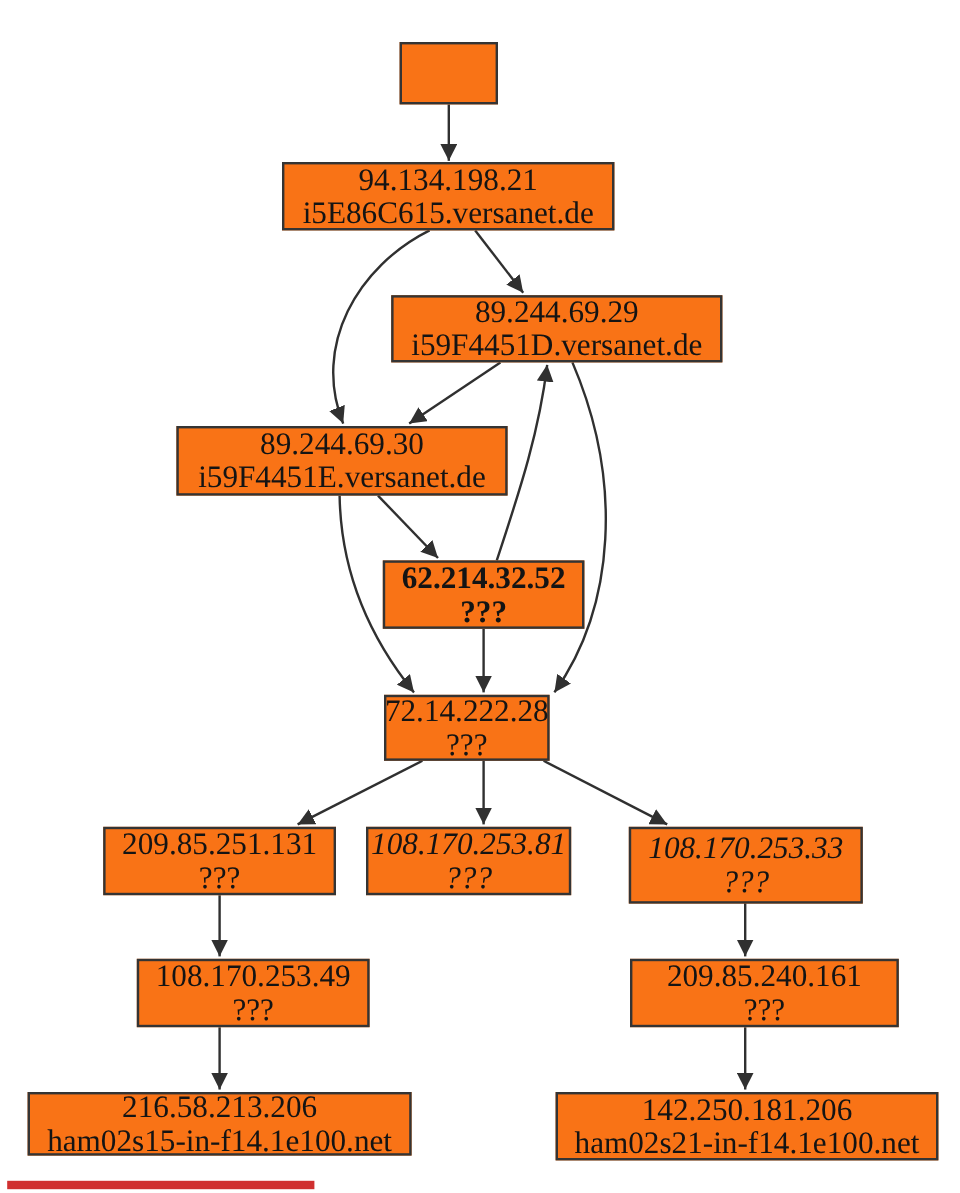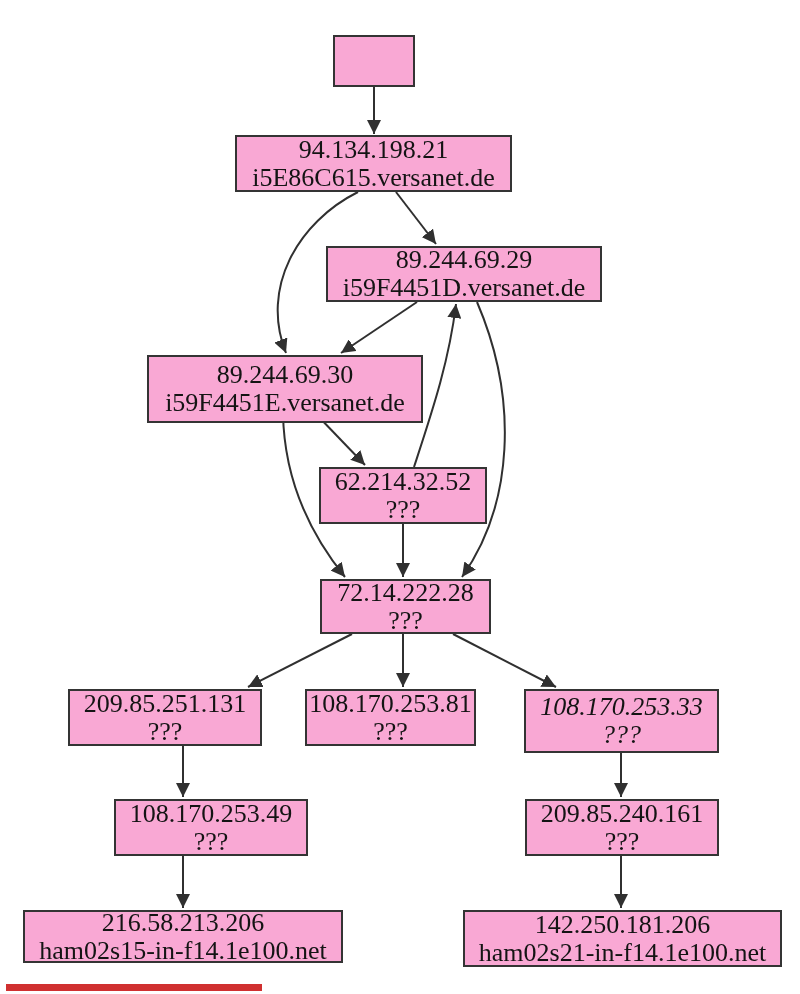--- a/index.html
+++ b/index.html
@@ -3,21 +3,21 @@
 <meta charset="utf-8">
 <style>
   html,body{margin:0;padding:0;}
   body{
     width:800px;height:994px;position:relative;background:#ffffff;
     font-family:"Liberation Serif","DejaVu Serif",serif;overflow:hidden;
   }
   .edges{position:absolute;left:0;top:0;width:800px;height:994px;}
   .node{
     position:absolute;box-sizing:border-box;
-    border:2px solid #343434;background:#f9a8d4;
+    border:2px solid #343434;background:#f97316;
     display:flex;flex-direction:column;align-items:center;justify-content:center;
     color:#141414;font-size:26px;line-height:28px;text-align:center;white-space:nowrap;
   }
   .node .ip,.node .host{display:block;}
   .red-bar{position:absolute;left:6px;top:984px;width:256px;height:7px;background:#d03030;}
 </style>
 </head>
 <body>
 
 <svg class="edges" width="800" height="994" viewBox="0 0 800 994">
@@ -51,56 +51,56 @@
 <div class="node" style="left:235px;top:135px;width:277px;height:57px;">
   <span class="ip">94.134.198.21</span>
   <span class="host">i5E86C615.versanet.de</span>
 </div>
 
 <div class="node" style="left:326px;top:246px;width:276px;height:56px;text-align:right;">
   <span class="ip">89.244.69.29</span>
   <span class="host">i59F4451D.versanet.de</span>
 </div>
 
-<div class="node" style="left:147px;top:355px;width:276px;height:68px;">
+<div class="node" style="left:147px;top:355px;width:276px;height:58px;">
   <span class="ip">89.244.69.30</span>
   <span class="host">i59F4451E.versanet.de</span>
 </div>
 
-<div class="node" style="left:319px;top:467px;width:168px;height:57px;">
+<div class="node" style="left:319px;top:467px;width:168px;height:57px;font-weight:bold;">
   <span class="ip">62.214.32.52</span>
   <span class="host">???</span>
 </div>
 
-<div class="node" style="left:320px;top:579px;width:171px;height:55px;">
+<div class="node" style="left:320px;top:579px;width:138px;height:55px;">
   <span class="ip">72.14.222.28</span>
   <span class="host">???</span>
 </div>
 
-<div class="node" style="left:68px;top:689px;width:194px;height:57px;">
+<div class="node" style="left:86px;top:689px;width:194px;height:57px;">
   <span class="ip">209.85.251.131</span>
   <span class="host">???</span>
 </div>
 
-<div class="node" style="left:305px;top:689px;width:171px;height:57px;">
+<div class="node" style="left:305px;top:689px;width:171px;height:57px;font-style:italic;">
   <span class="ip">108.170.253.81</span>
   <span class="host">???</span>
 </div>
 
 <div class="node" style="left:524px;top:689px;width:195px;height:64px;font-style:italic;">
   <span class="ip">108.170.253.33</span>
   <span class="host">???</span>
 </div>
 
 <div class="node" style="left:86px;top:799px;width:194px;height:57px;margin-left:28px;">
   <span class="ip">108.170.253.49</span>
   <span class="host">???</span>
 </div>
 
-<div class="node" style="left:525px;top:799px;width:194px;height:57px;">
+<div class="node" style="left:525px;top:799px;width:224px;height:57px;">
   <span class="ip">209.85.240.161</span>
   <span class="host">???</span>
 </div>
 
 <div class="node" style="left:23px;top:910px;width:320px;height:53px;">
   <span class="ip">216.58.213.206</span>
   <span class="host">ham02s15-in-f14.1e100.net</span>
 </div>
 
 <div class="node" style="left:463px;top:910px;width:319px;height:57px;text-align:center;">

